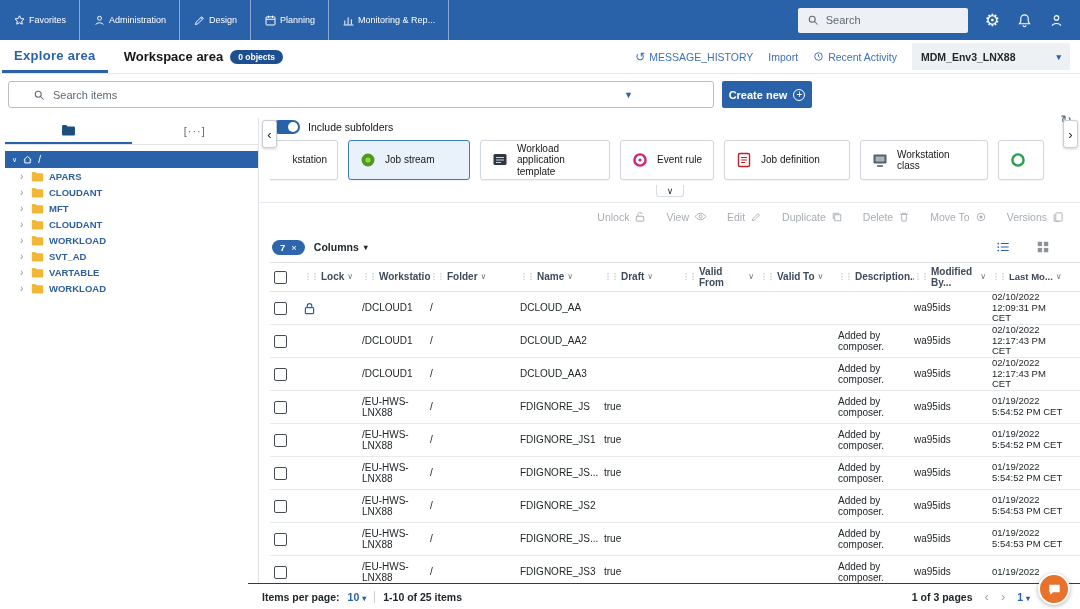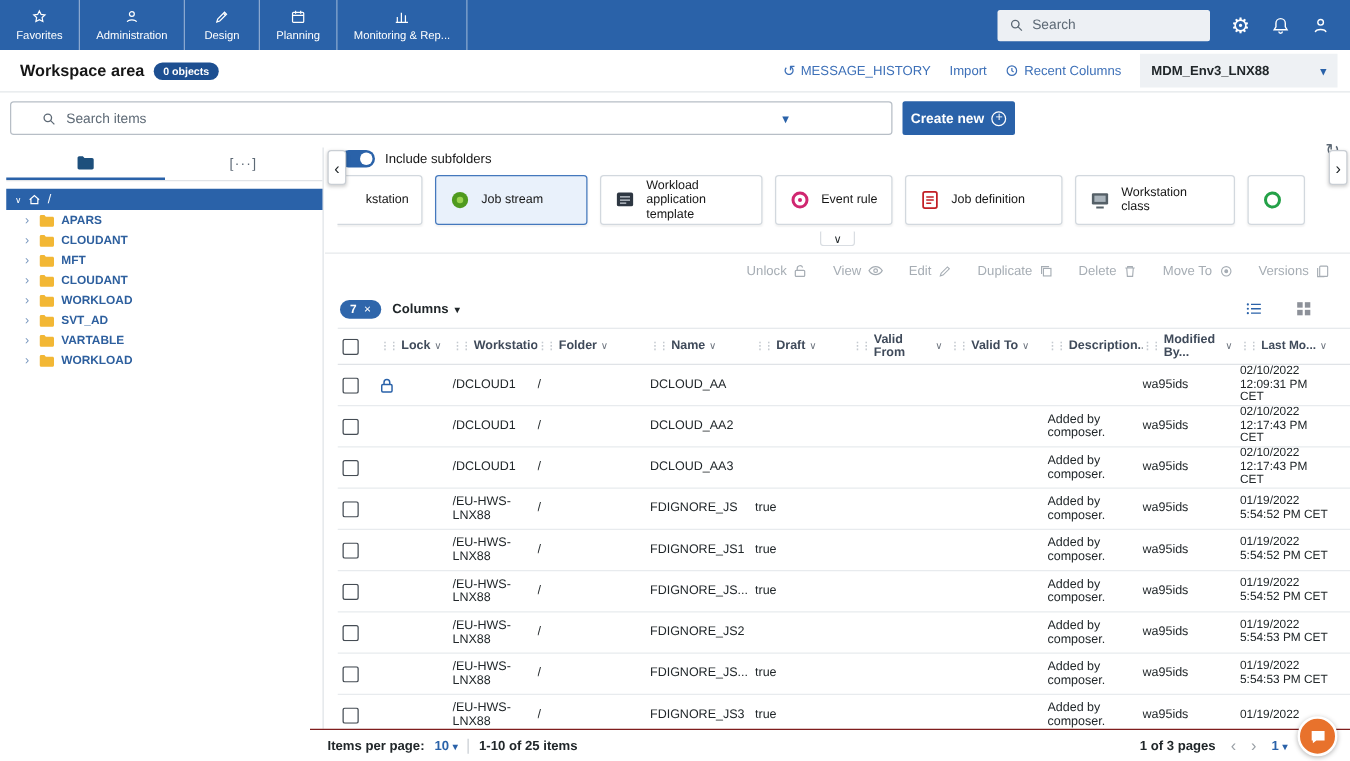--- a/index.html
+++ b/index.html
@@ -1,21 +1,21 @@
 <!DOCTYPE html>
 <html><head>
 <meta charset="utf-8">
 <style>
 *{box-sizing:border-box;margin:0;padding:0}
 body{width:1080px;height:609px;position:relative;font-family:"Liberation Sans",sans-serif;background:#fff;overflow:hidden;font-size:11px;color:#21272a}
 svg{display:block}
 input{font-family:"Liberation Sans",sans-serif}
 
 .topnav{position:absolute;top:0;left:0;right:0;height:40px;background:#2a62a9;display:flex}
-.nav-item{display:flex;flex-direction:column;align-items:center;justify-content:center;gap:3px;color:#fff;font-size:9px;padding:0 13px;border-right:1px solid rgba(255,255,255,.45);min-width:60px;cursor:pointer}
+.nav-item{display:flex;flex-direction:row;align-items:center;justify-content:center;gap:3px;color:#fff;font-size:9px;padding:0 13px;border-right:1px solid rgba(255,255,255,.45);min-width:60px;cursor:pointer}
 .nav-right{margin-left:auto;display:flex;align-items:center;gap:17px;padding-right:16px}
 .nav-search{width:170px;height:25px;background:#edf0f4;border-radius:2px;display:flex;align-items:center;gap:7px;padding:0 9px;color:#5d6975}
 .nav-search input{border:none;outline:none;background:transparent;width:120px;font-size:11px;color:#21272a}
 .nav-search input::placeholder{color:#5d6975;opacity:1}
 .nav-gear{color:#fff;font-size:17px;line-height:1;cursor:pointer}
 
 .wsbar{position:absolute;top:40px;left:0;right:0;height:34px;background:#fff;display:flex;align-items:center;border-bottom:1px solid #e4e7ea}
 .explore-tab{height:100%;display:flex;align-items:center;padding:0 12px;margin-left:2px;color:#2a62a9;font-weight:bold;font-size:13px;border-bottom:3px solid #2a62a9;letter-spacing:.3px;cursor:pointer}
 .ws-tab{display:flex;align-items:center;gap:7px;margin-left:16px;font-weight:bold;font-size:13px;color:#161616;cursor:pointer}
 .badge{background:#1d4f91;color:#fff;font-size:8.5px;font-weight:bold;padding:2px 8px;border-radius:8px}
@@ -145,36 +145,39 @@
         <path d="M6.5 13a1.5 1.5 0 0 0 3 0"></path>
       </svg>
     <svg viewBox="0 0 16 16" width="15" height="15" fill="none" stroke="#fff" stroke-width="1.2">
         <circle cx="8" cy="5.2" r="2.4"></circle>
         <path d="M3.4 13.5c.8-3 8.4-3 9.2 0"></path>
       </svg>
   </div>
 </div>
 
 <div class="wsbar">
+  <div class="explore-tab">
+    <span>Explore area</span>
+  </div>
   <div class="ws-tab">
     <span>Workspace area</span>
     <span class="badge">0 objects</span>
   </div>
   <div class="ws-right">
     <a class="ws-link">
       <span class="hist-ic">↺</span>
       <span>MESSAGE_HISTORY</span>
     </a>
     <a class="ws-link">Import</a>
     <a class="ws-link">
       <svg viewBox="0 0 16 16" width="11" height="11" fill="none" stroke="#3d70b8" stroke-width="1.4">
           <circle cx="8" cy="8" r="5.5"></circle>
           <path d="M8 5v3l2 1.5"></path>
         </svg>
-      <span>Recent Columns</span>
+      <span>Recent Activity</span>
     </a>
     <div class="engine">
       <span>MDM_Env3_LNX88</span>
       <span class="caret-blue">▾</span>
     </div>
   </div>
 </div>
 
 <div class="filter-row">
   <div class="search-items">

